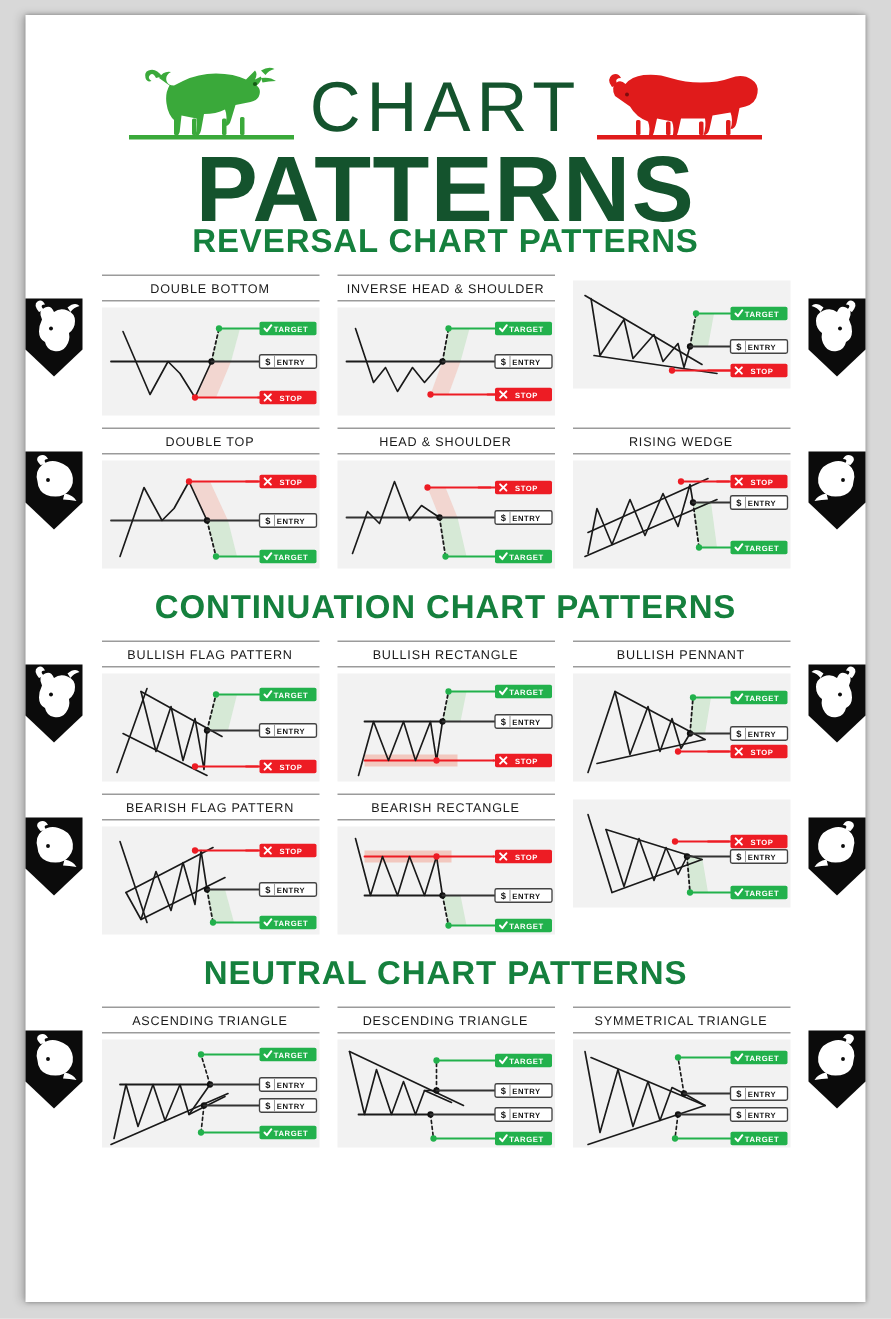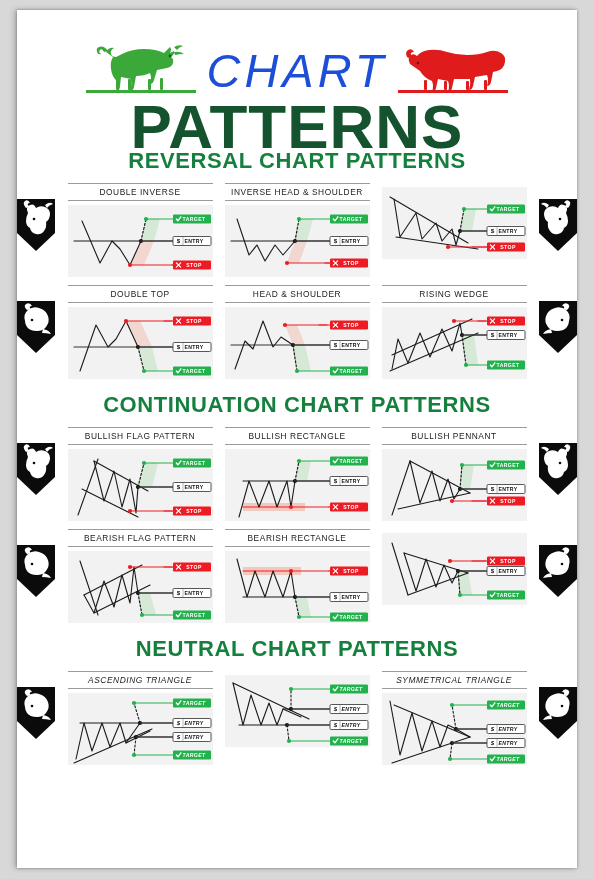--- a/index.html
+++ b/index.html
@@ -5,21 +5,21 @@
   html,body{margin:0;padding:0;background:#d8d8d8;}
   body{width:594px;height:879px;overflow:hidden;font-family:"Liberation Sans",sans-serif;}
   .poster{position:absolute;left:17px;top:10px;width:560px;height:858px;background:#fff;
           box-shadow:0 0 3px rgba(0,0,0,.35), -3px 0 6px rgba(0,0,0,.18);}
   
   .header{position:relative;height:125px;}
   .logo-row{display:flex;align-items:flex-end;justify-content:center;gap:6px;height:72px;padding-top:14px;}
   .animal{width:110px;height:58px;position:relative;}
   .animal svg{display:block;}
   .chart-word{font-family:"Liberation Sans",sans-serif;font-size:47px;letter-spacing:4px;
-      font-weight:400;color:#1d4ed8;line-height:1;padding:0 4px 2px 4px;font-style:italic;}
+      font-weight:400;color:#14532d;line-height:1;padding:0 4px 2px 4px;}
   .patterns-word{text-align:center;font-size:62px;font-weight:bold;letter-spacing:1px;color:#14532d;
       line-height:.92;margin-top:2px;}
   
   .section-title{text-align:center;font-size:22px;font-weight:bold;letter-spacing:.6px;color:#15803d;
       margin:13px 0 9px 0;}
   .grid{display:flex;justify-content:center;gap:12px;}
   .card{width:145px;}
   .card-title{font-size:8.4px;letter-spacing:.55px;text-align:center;color:#1a1a1a;
       padding:3px 0 3px 0;border-top:1px solid #9b9b9b;border-bottom:1px solid #9b9b9b;white-space:nowrap;}
   .card-body{background:#f2f2f2;height:72px;margin-top:4px;position:relative;}
@@ -71,21 +71,21 @@
     </div>
     <div class="patterns-word">PATTERNS</div>
   </div>
 
   <div id="sections">
       <div class="sec-wrap">
         <div class="section-title">REVERSAL CHART PATTERNS</div>
         <div style="position: relative; margin-bottom: 8px;">
           <div class="grid">
             <div class="card">
-              <div class="card-title">DOUBLE INVERSE</div>
+              <div class="card-title">DOUBLE BOTTOM</div>
               <div class="card-body">
                 <svg width="145" height="72" viewBox="0 0 145 72">
                   <g>
                     <polygon points="62,60 73,36 86,36 76,60" fill="#f2b9ae" opacity="0.5"></polygon>
                     <polygon points="73,36 78,14 92,14 86,36" fill="#b9dfb9" opacity="0.5"></polygon>
                     <line x1="6" y1="36" x2="73" y2="36" stroke="#1a1a1a" stroke-width="1.2" stroke-linecap="round"></line>
                     <polyline points="14,16 32,58 44,36 52,44 62,60 73,36" fill="none" stroke="#1a1a1a" stroke-width="1.1" stroke-linejoin="round" stroke-linecap="round"></polyline>
                     <line x1="62" y1="60" x2="112" y2="60" stroke="#ed1c24" stroke-width="1.2" stroke-linecap="round"></line>
                     <line x1="73" y1="36" x2="78" y2="14" stroke="#1a1a1a" stroke-width="1.2" stroke-linecap="round" stroke-dasharray="2,2"></line>
                     <circle cx="78" cy="14" r="2.1" fill="#22b14c"></circle>
@@ -564,21 +564,21 @@
                 <path d="M12 11 q-4 -4 -1 -6 q4 -2 6 2 q-3 0 -2 2 q1 2 3 1 z" fill="#fff"></path>
                 <path d="M28 30 q6 1 8 5 q-5 -1 -9 -1 z" fill="#fff"></path>
                 <circle cx="17" cy="21" r="1.3" fill="#0b0b0b"></circle>
               </g>
             </svg>
           </div>
         </div>
       </div>
       <div class="sec-wrap">
         <div class="section-title">NEUTRAL CHART PATTERNS</div>
-        <div style="position: relative; margin-bottom: 8px; font-style: italic;">
+        <div style="position: relative; margin-bottom: 8px;">
           <div class="grid">
             <div class="card">
               <div class="card-title">ASCENDING TRIANGLE</div>
               <div class="card-body">
                 <svg width="145" height="72" viewBox="0 0 145 72">
                   <g>
                     <line x1="12" y1="30" x2="72" y2="30" stroke="#1a1a1a" stroke-width="1.2" stroke-linecap="round"></line>
                     <line x1="6" y1="70" x2="84" y2="36" stroke="#1a1a1a" stroke-width="1.1" stroke-linecap="round"></line>
                     <polyline points="8,66 16,30 24,58 34,30 42,54 52,30 58,50 72,30" fill="none" stroke="#1a1a1a" stroke-width="1.1" stroke-linejoin="round" stroke-linecap="round"></polyline>
                     <line x1="58" y1="50" x2="82" y2="38" stroke="#1a1a1a" stroke-width="1.1" stroke-linecap="round"></line>
@@ -604,20 +604,21 @@
                     <line x1="115" y1="40.4" x2="115" y2="47.6" stroke="#999" stroke-width="0.7" stroke-linecap="round"></line>
                     <line x1="66" y1="62" x2="105" y2="62" stroke="#22b14c" stroke-width="1.2" stroke-linecap="round"></line>
                     <rect x="105" y="57.5" width="38" height="9" rx="1.2" fill="#22b14c" stroke="none" stroke-width="0"></rect>
                     <polyline points="108.3,62 109.9,63.8 112.9,59.8" fill="none" stroke="#fff" stroke-width="1.3" stroke-linecap="round" stroke-linejoin="round"></polyline>
                     <text x="126" y="64.3" fill="#fff" font-size="5.1" letter-spacing="0.4" font-family="&quot;Liberation Sans&quot;,sans-serif" text-anchor="middle" font-weight="bold">TARGET</text>
                   </g>
                 </svg>
               </div>
             </div>
             <div class="card">
+              <div class="card-title">DESCENDING TRIANGLE</div>
               <div class="card-body">
                 <svg width="145" height="72" viewBox="0 0 145 72">
                   <g>
                     <line x1="14" y1="50" x2="62" y2="50" stroke="#1a1a1a" stroke-width="1.2" stroke-linecap="round"></line>
                     <line x1="8" y1="8" x2="84" y2="44" stroke="#1a1a1a" stroke-width="1.1" stroke-linecap="round"></line>
                     <polyline points="8,8 18,50 26,20 36,50 44,28 52,50 58,34 66,34" fill="none" stroke="#1a1a1a" stroke-width="1.1" stroke-linejoin="round" stroke-linecap="round"></polyline>
                     <line x1="58" y1="34" x2="76" y2="42" stroke="#1a1a1a" stroke-width="1.1" stroke-linecap="round"></line>
                     <line x1="66" y1="34" x2="66" y2="14" stroke="#1a1a1a" stroke-width="1.1" stroke-linecap="round" stroke-dasharray="2,2"></line>
                     <line x1="62" y1="50" x2="64" y2="66" stroke="#1a1a1a" stroke-width="1.1" stroke-linecap="round" stroke-dasharray="2,2"></line>
                     <circle cx="66" cy="14" r="2.1" fill="#22b14c"></circle>

